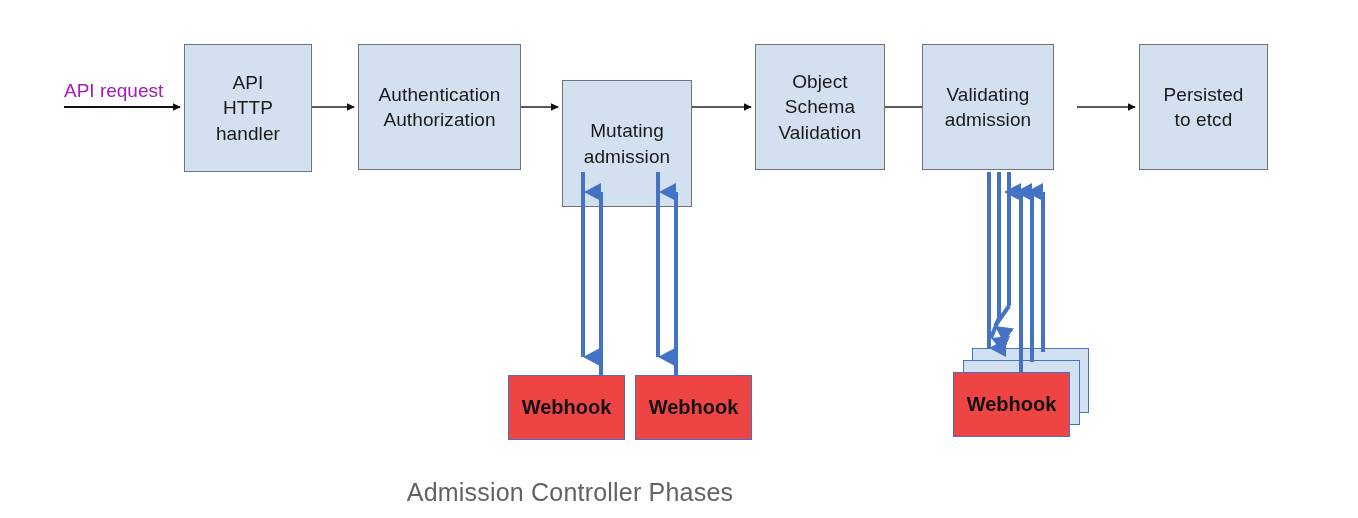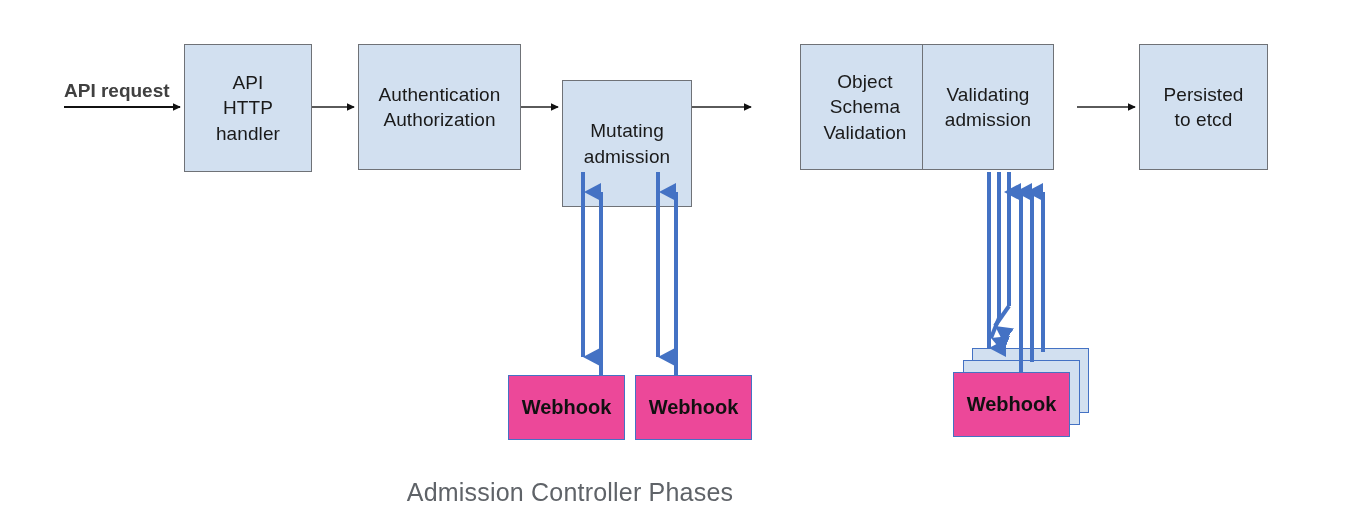--- a/index.html
+++ b/index.html
@@ -37,39 +37,39 @@
     line-height: 1.32;
     letter-spacing: 0.1px;
     white-space: pre-line;
     font-family: "Liberation Sans", sans-serif;
   }
 
   
   .webhook {
     position: absolute;
     box-sizing: border-box;
-    background: #ec4899;
+    background: #ef4444;
     border: 1.8px solid #4472c4;
     display: flex;
     align-items: center;
     justify-content: center;
     text-align: center;
     color: #111111;
     font-size: 20px;
     font-weight: 600;
     font-family: "Liberation Sans", sans-serif;
   }
   .webhook.ghost { background: #d2e0f0; }
 
   
   .entry-label {
     position: absolute;
-    color: #404040;
+    color: #a21caf;
     font-size: 19px;
-    font-weight: 700;
+    font-weight: 400;
     font-family: "Liberation Sans", sans-serif;
     white-space: nowrap;
   }
 
   
   .caption {
     position: absolute;
     width: 1140px;
     left: 0;
     text-align: center;
@@ -171,21 +171,21 @@
   <div class="node" style="left:358px; top:44px; width:163px; height:126px;">Authentication
 Authorization</div>
 
   <div class="node" style="left:184px; top:44px; width:128px; height:128px;">API
 HTTP
 handler</div>
 
   <div class="node" style="left:562px; top:44px; width:130px; height:127px;margin-top:36px;">Mutating
 admission</div>
 
-  <div class="node" style="left:755px; top:44px; width:130px; height:126px;margin-left:45px;">Object
+  <div class="node" style="left:755px; top:44px; width:130px; height:126px;">Object
 Schema
 Validation</div>
 
   <div class="node" style="left:922px; top:44px; width:132px; height:126px;">Validating
 admission</div>
 
   <div class="node" style="left:1139px; top:44px; width:129px; height:126px;">Persisted
 to etcd</div>
 
   <div class="webhook" style="left:508px; top:375px; width:117px; height:65px;">Webhook</div>

